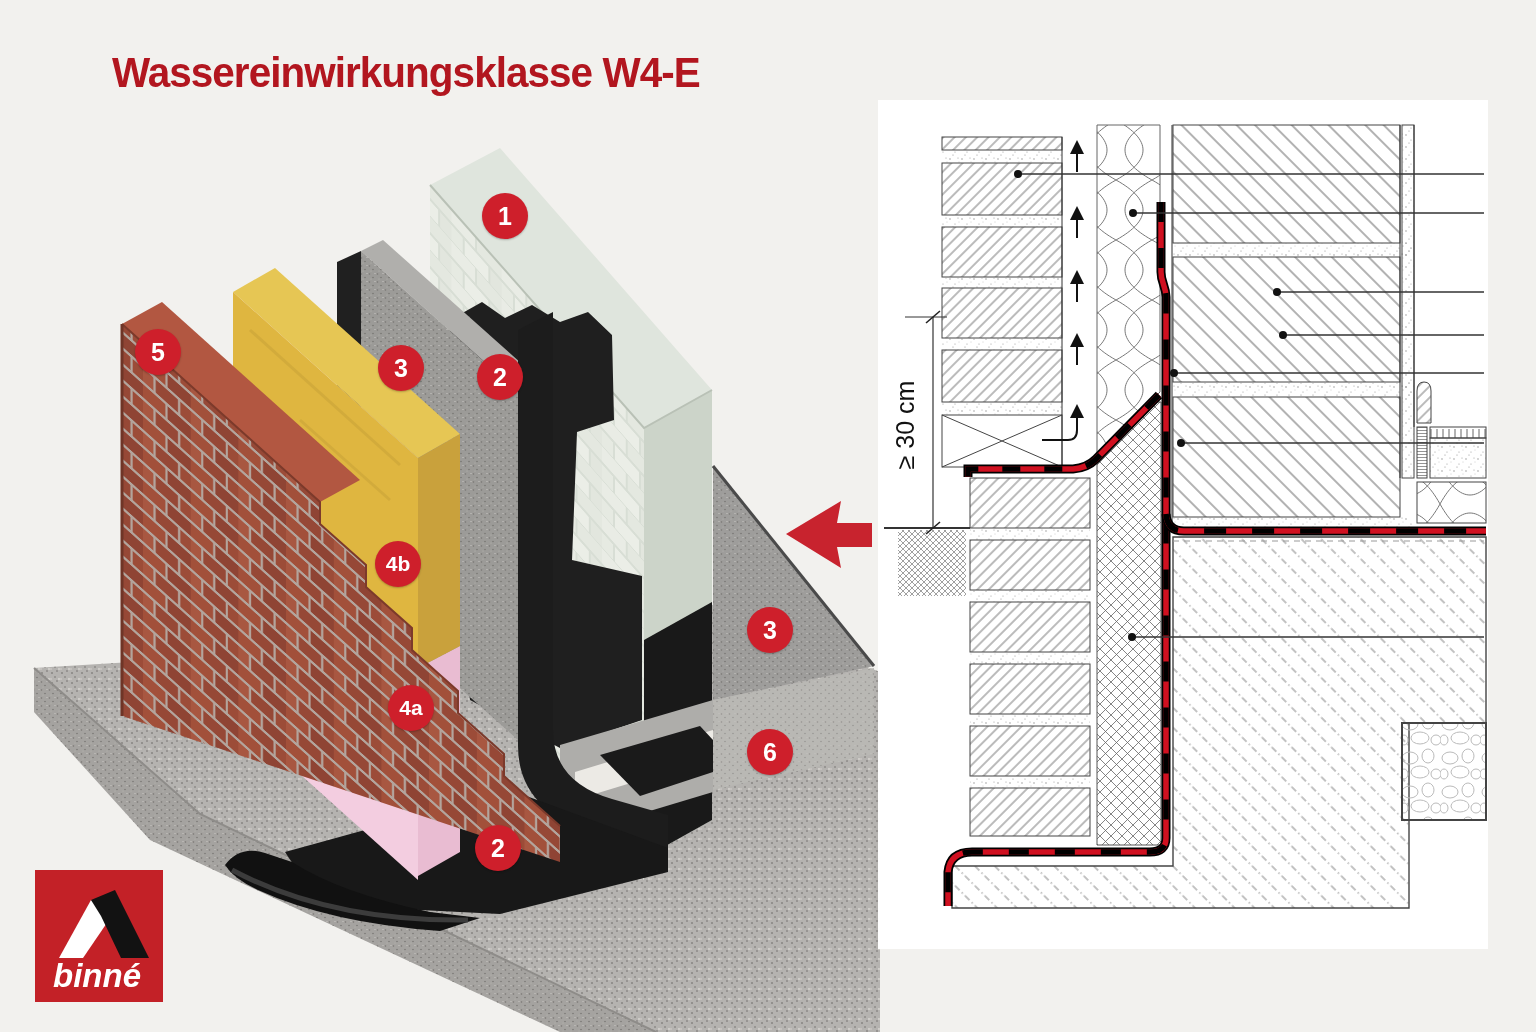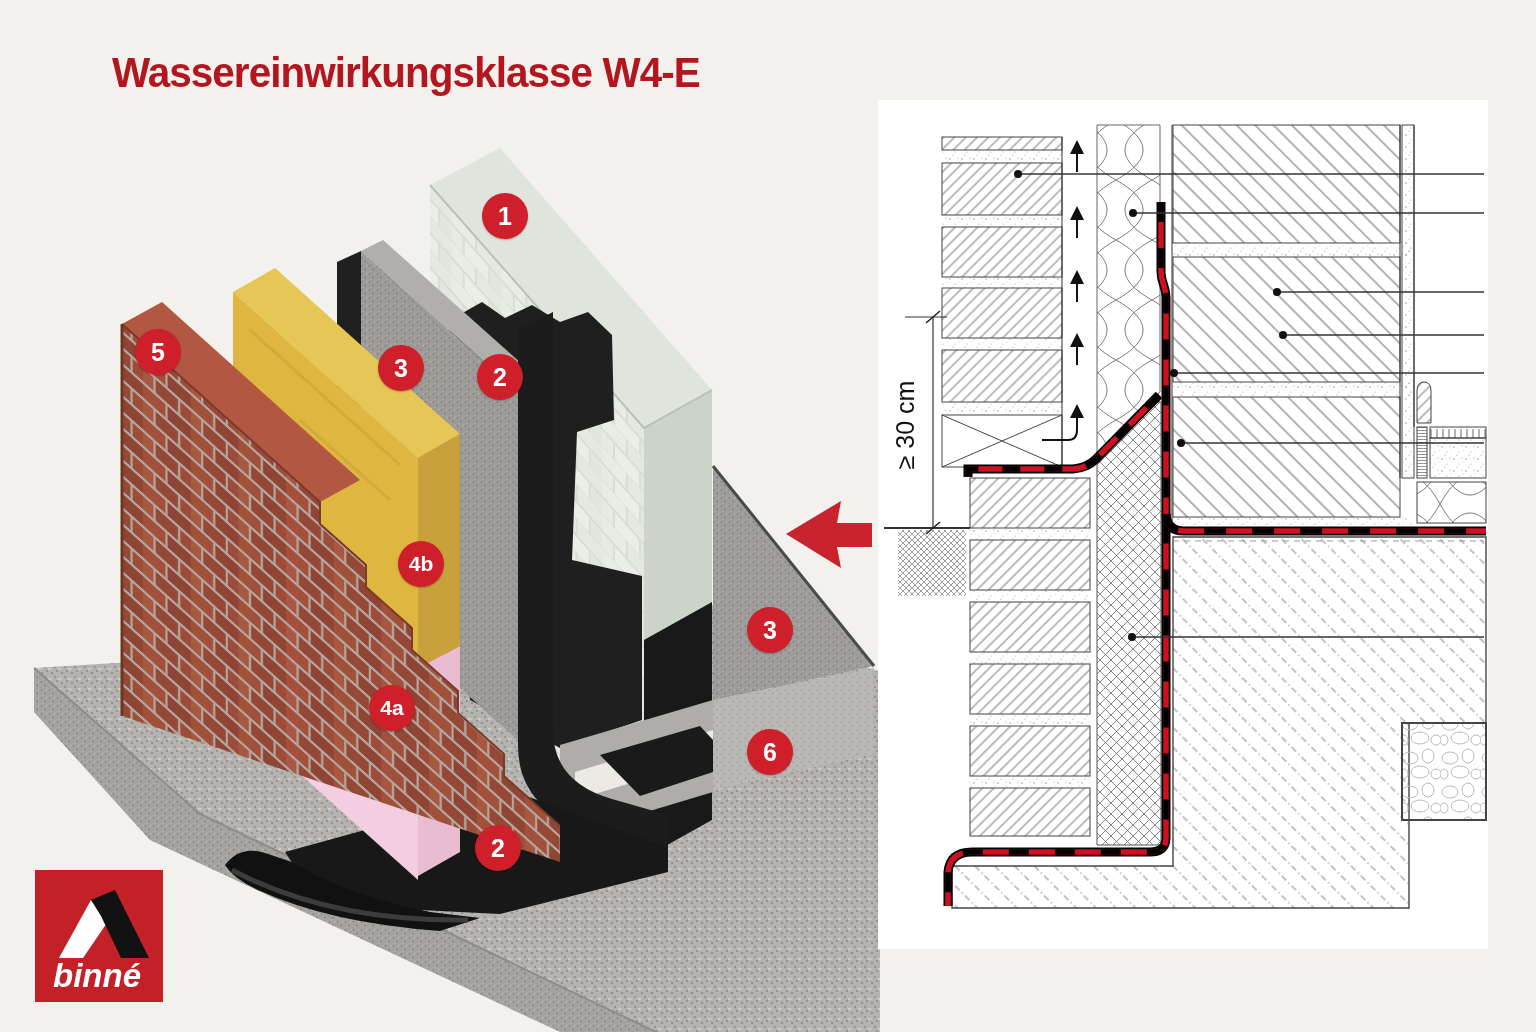--- a/index.html
+++ b/index.html
@@ -128,24 +128,24 @@
     </div>
   <div class="badge" style="left:500px;top:377px">
       <span>2</span>
     </div>
   <div class="badge" style="left:401px;top:368px">
       <span>3</span>
     </div>
   <div class="badge" style="left:158px;top:352px">
       <span>5</span>
     </div>
-  <div class="badge small" style="left:421px;top:564px">
+  <div class="badge small" style="left:398px;top:564px">
       <span>4b</span>
     </div>
-  <div class="badge small" style="left:392px;top:708px">
+  <div class="badge small" style="left:411px;top:708px">
       <span>4a</span>
     </div>
   <div class="badge" style="left:498px;top:848px">
       <span>2</span>
     </div>
   <div class="badge" style="left:770px;top:630px">
       <span>3</span>
     </div>
   <div class="badge" style="left:770px;top:752px">
       <span>6</span>

